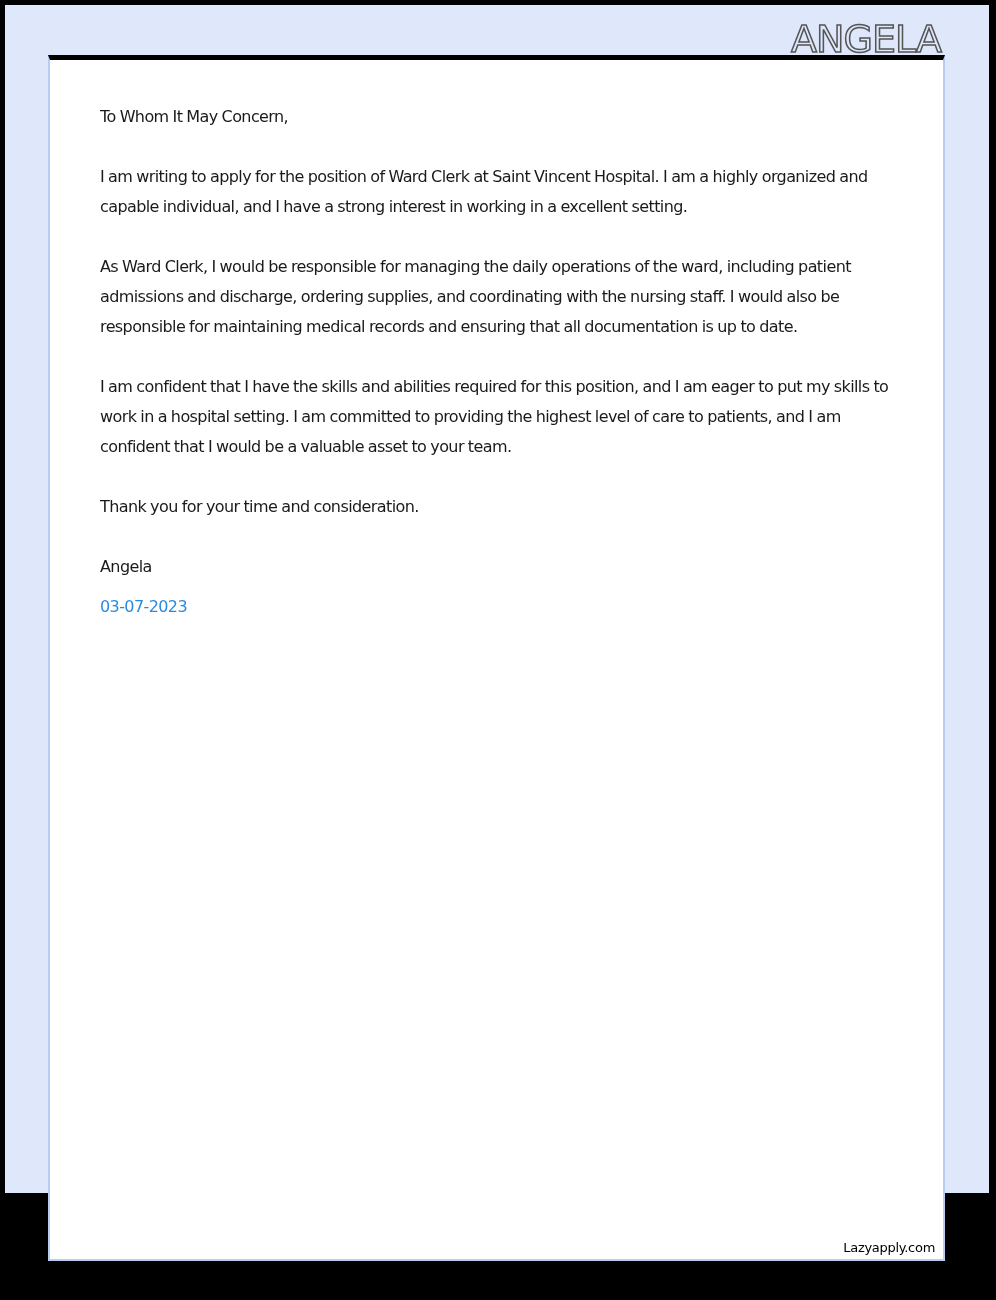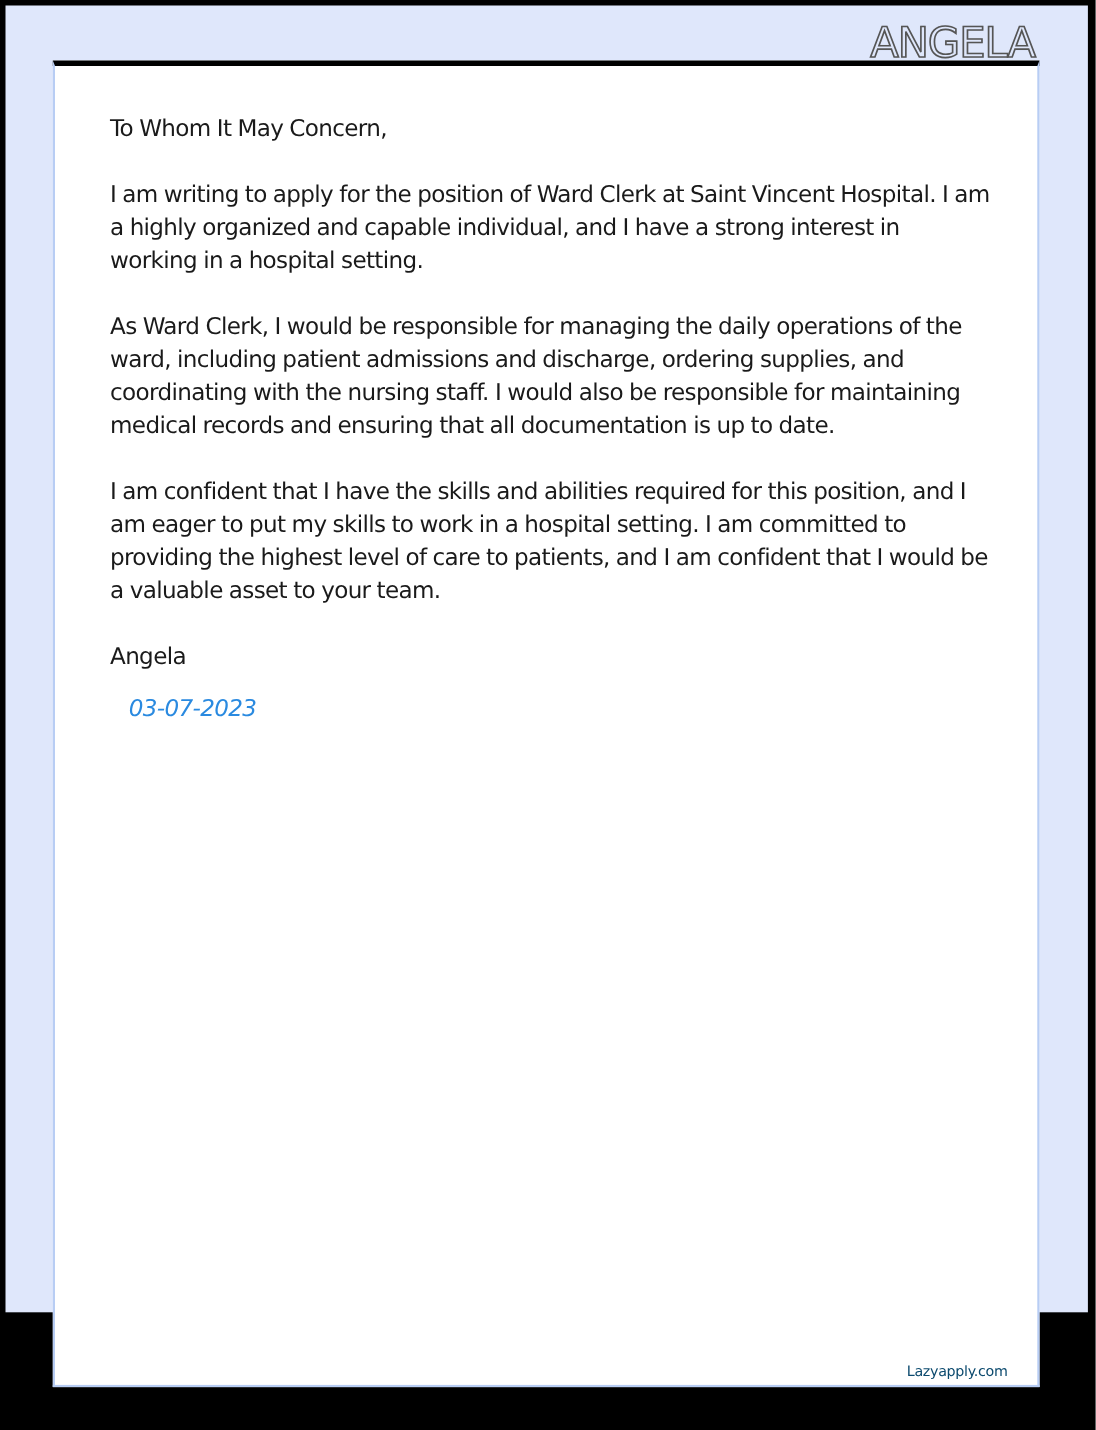--- a/index.html
+++ b/index.html
@@ -45,57 +45,57 @@
       border-right: 2px solid #b8cdf4;
       border-bottom: 2px solid #b8cdf4;
       border-top: 5px solid #000000;
       box-sizing: border-box;
     }
     .letter {
       position: absolute;
       left: 50px;
       top: 42px;
       width: 800px;
-      font-size: 21px;
+      font-size: 16px;
       line-height: 30px;
       color: #1a1a1a;
       letter-spacing: -0.6px;
       word-spacing: -0.5px;
     }
     .letter p {
       margin: 0 0 30px 0;
     }
     .letter p.sig-name {
       margin-bottom: 10px;
     }
     .letter p.date {
       color: #2a8ae0;
-      margin: 17px;
-      font-style: italic;
+      margin: 0;
     }
     .footer-credit {
       position: absolute;
-      right: 27px;
+      right: 8px;
       bottom: 4px;
       font-size: 13px;
-      color: #0c4a6e;
+      color: #000000;
       letter-spacing: -0.3px;
       text-align: center;
     }
   </style>
 </head>
 <body>
 
 <div class="outer">
   <div class="brand">ANGELA</div>
 
   <div class="page">
     <div class="letter">
       <p>To Whom It May Concern,</p>
-      <p>I am writing to apply for the position of Ward Clerk at Saint Vincent Hospital. I am a highly organized and capable individual, and I have a strong interest in working in a hospital setting.</p>
+      <p>I am writing to apply for the position of Ward Clerk at Saint Vincent Hospital. I am a highly organized and capable individual, and I have a strong interest in working in a excellent setting.</p>
       <p>As Ward Clerk, I would be responsible for managing the daily operations of the ward, including patient admissions and discharge, ordering supplies, and coordinating with the nursing staff. I would also be responsible for maintaining medical records and ensuring that all documentation is up to date.</p>
       <p>I am confident that I have the skills and abilities required for this position, and I am eager to put my skills to work in a hospital setting. I am committed to providing the highest level of care to patients, and I am confident that I would be a valuable asset to your team.</p>
+      <p>Thank you for your time and consideration.</p>
       <p class="sig-name">Angela</p>
       <p class="date">03-07-2023</p>
     </div>
     <div class="footer-credit">Lazyapply.com</div>
   </div>
 </div>
 
 </body></html>

